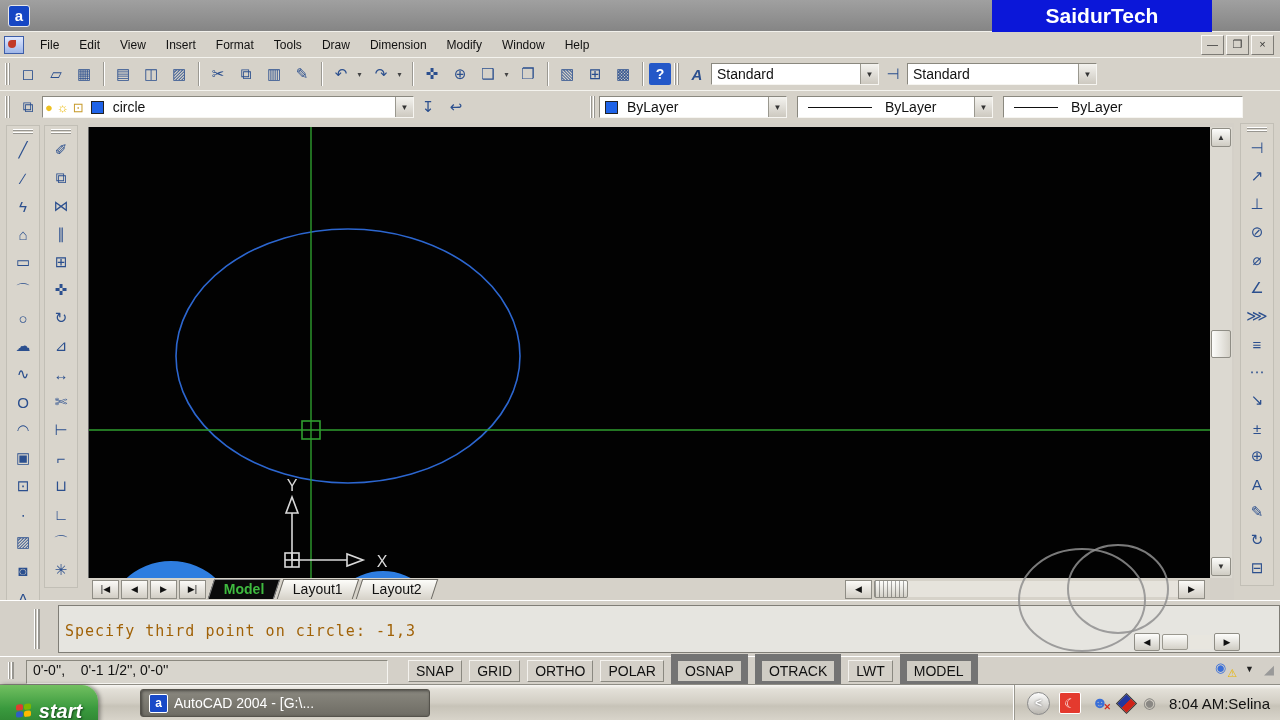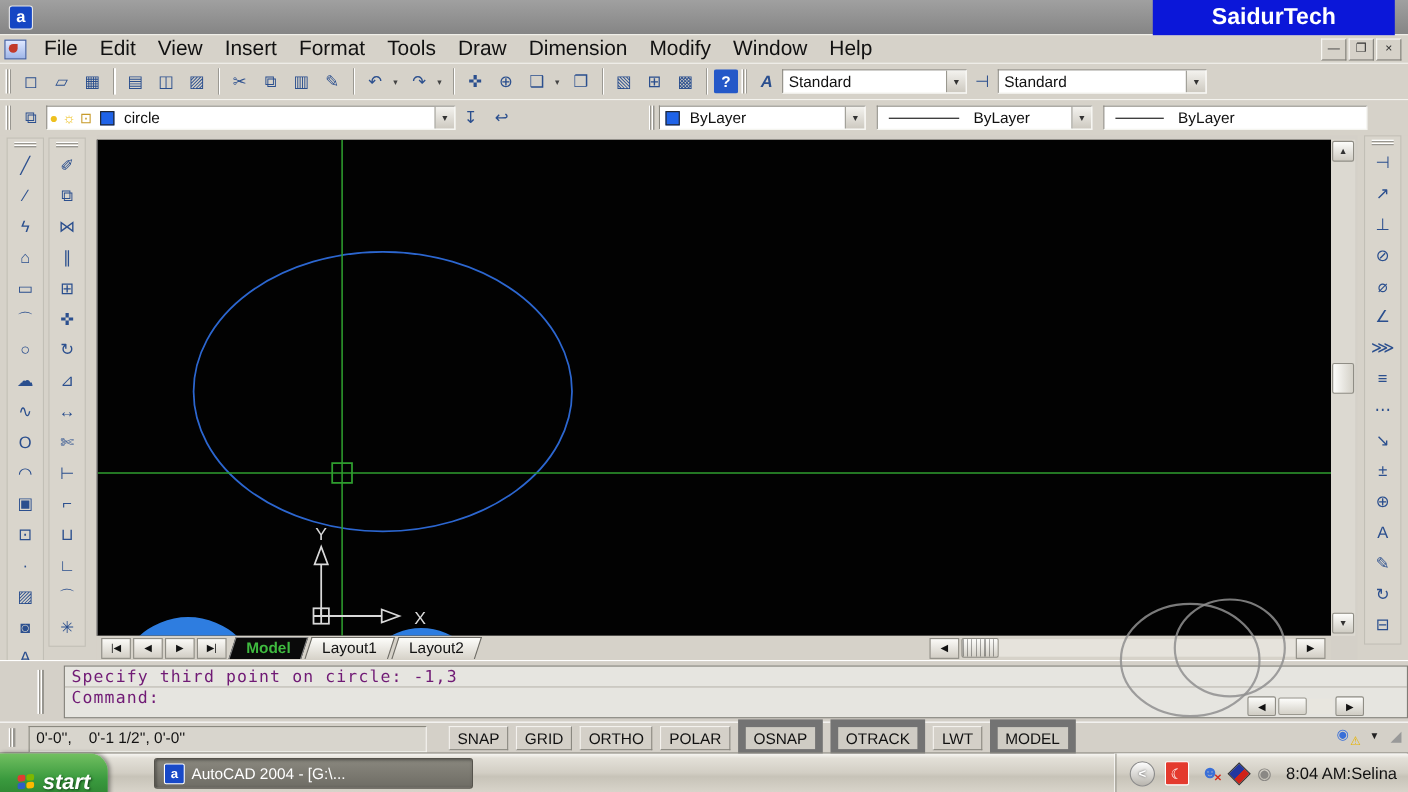--- a/index.html
+++ b/index.html
@@ -4,28 +4,28 @@
 <style>
   html,body{margin:0;padding:0}
   body{width:1280px;height:720px;position:relative;overflow:hidden;background:#d4d0c8;
        font-family:"Liberation Sans",sans-serif;color:#111;-webkit-user-select:none}
   
   #titlebar{position:absolute;left:0;top:0;width:1280px;height:31px;
     background:linear-gradient(#a0a0a0,#858585);display:flex;align-items:center;gap:8px;padding-left:8px;box-sizing:border-box}
   #app-icon{width:20px;height:20px;background:#1546c4;color:#fff;font-weight:bold;font-size:15px;
     border:1px solid #e8e8e8;border-radius:3px;display:flex;align-items:center;justify-content:center}
   #title-text{font-weight:bold;font-size:16px;color:#0d0d0d;letter-spacing:.3px}
-  #brand{position:absolute;left:1048px;top:0;width:220px;height:32px;background:#0b17d9;color:#fff;
+  #brand{position:absolute;left:992px;top:0;width:220px;height:32px;background:#0b17d9;color:#fff;
     font-weight:bold;font-size:21px;display:flex;align-items:center;justify-content:center;z-index:40}
   
   #menubar{position:absolute;left:0;top:31px;width:1280px;height:26px;background:#d6d2c9;
     border-top:1px solid #f2f1ec;display:flex;align-items:center;box-sizing:border-box;padding-left:4px}
   #doc-icon{width:18px;height:16px;background:linear-gradient(#dfe8ff,#9fb6e8);border:1px solid #3c5da8;margin-right:6px;position:relative}
   #doc-icon:after{content:"";position:absolute;left:3px;top:3px;width:8px;height:8px;background:#c23a2a;border-radius:50% 0 50% 50%}
-  .menu-item{padding:3px 10px;font-size:19px;cursor:default}
+  .menu-item{padding:3px 10px;font-size:12px;cursor:default}
   #win-controls{margin-left:auto;display:flex;gap:2px;padding-right:6px}
   .wbtn{width:21px;height:18px;background:#d6d2c9;border:1px solid;border-color:#fbfaf7 #7e7c76 #7e7c76 #fbfaf7;
     font-size:11px;line-height:16px;text-align:center;color:#333}
   
   .toolbar{position:absolute;left:0;width:1280px;height:33px;background:#d6d2c9;border-top:1px solid #f4f3ee;
     display:flex;align-items:center;box-sizing:border-box;padding-left:3px}
   #toolbar1{top:57px}
   #toolbar2{top:90px}
   .grip{width:5px;height:22px;margin:0 4px 0 2px;
     background:linear-gradient(90deg,#fff 0 1px,#989690 1px 2px,transparent 2px 3px,#fff 3px 4px,#989690 4px 5px)}
@@ -73,21 +73,21 @@
   #hs-thumb{width:34px;height:18px;background:linear-gradient(#fdfdfb,#d4d1c8),
     repeating-linear-gradient(90deg,#aaa 0 1px,transparent 1px 4px);background-blend-mode:multiply;
     border:1px solid #8f8d85;border-radius:2px;box-sizing:border-box}
   #hs-track{flex:1;height:16px;background:#e6e3dc}
   .navbtn.hs{width:27px}
   
   #cmdwindow{position:absolute;left:0;top:600px;width:1280px;height:56px;background:#d4d0c8;box-sizing:border-box;border-top:1px solid #fff}
   #cmd-grip{position:absolute;left:34px;top:8px;width:6px;height:40px;
     background:linear-gradient(90deg,#fff 0 1px,#989690 1px 2px,transparent 2px 3px,#fff 3px 4px,#989690 4px 5px)}
   #cmd-box{position:absolute;left:58px;top:4px;right:0;bottom:3px;background:#e6e5e0;border:1px solid #7f7d76}
-  .cmdline{font-family:"DejaVu Sans Mono",monospace;font-size:15px;letter-spacing:1px;color:#701a75;padding:0 6px;white-space:pre}
+  .cmdline{font-family:"DejaVu Sans Mono",monospace;font-size:15px;letter-spacing:1px;color:#a16207;padding:16px 6px;white-space:pre}
   #cmd-line1{border-bottom:1px solid #b9b6ae}
   #cmd-scroll{position:absolute;right:40px;bottom:5px;display:flex;align-items:center;gap:2px}
   .csbtn{width:26px;height:18px;background:linear-gradient(#fdfdfb,#cfccc3);border:1px solid #8f8d85;border-radius:2px;
     font-size:9px;display:flex;align-items:center;justify-content:center;box-sizing:border-box}
   #cs-thumb{width:26px;height:16px;background:linear-gradient(#fdfdfb,#d4d1c8);border:1px solid #9a988f;border-radius:2px;box-sizing:border-box}
   #cs-track{width:22px;height:14px;background:#e8e6df}
   
   #statusbar{position:absolute;left:0;top:656px;width:1280px;height:28px;background:#d4d0c8;border-top:1px solid #fff;box-sizing:border-box}
   #sb-grip{position:absolute;left:8px;top:5px;width:6px;height:17px;
     background:linear-gradient(90deg,#fff 0 1px,#989690 1px 2px,transparent 2px 3px,#fff 3px 4px,#989690 4px 5px)}

